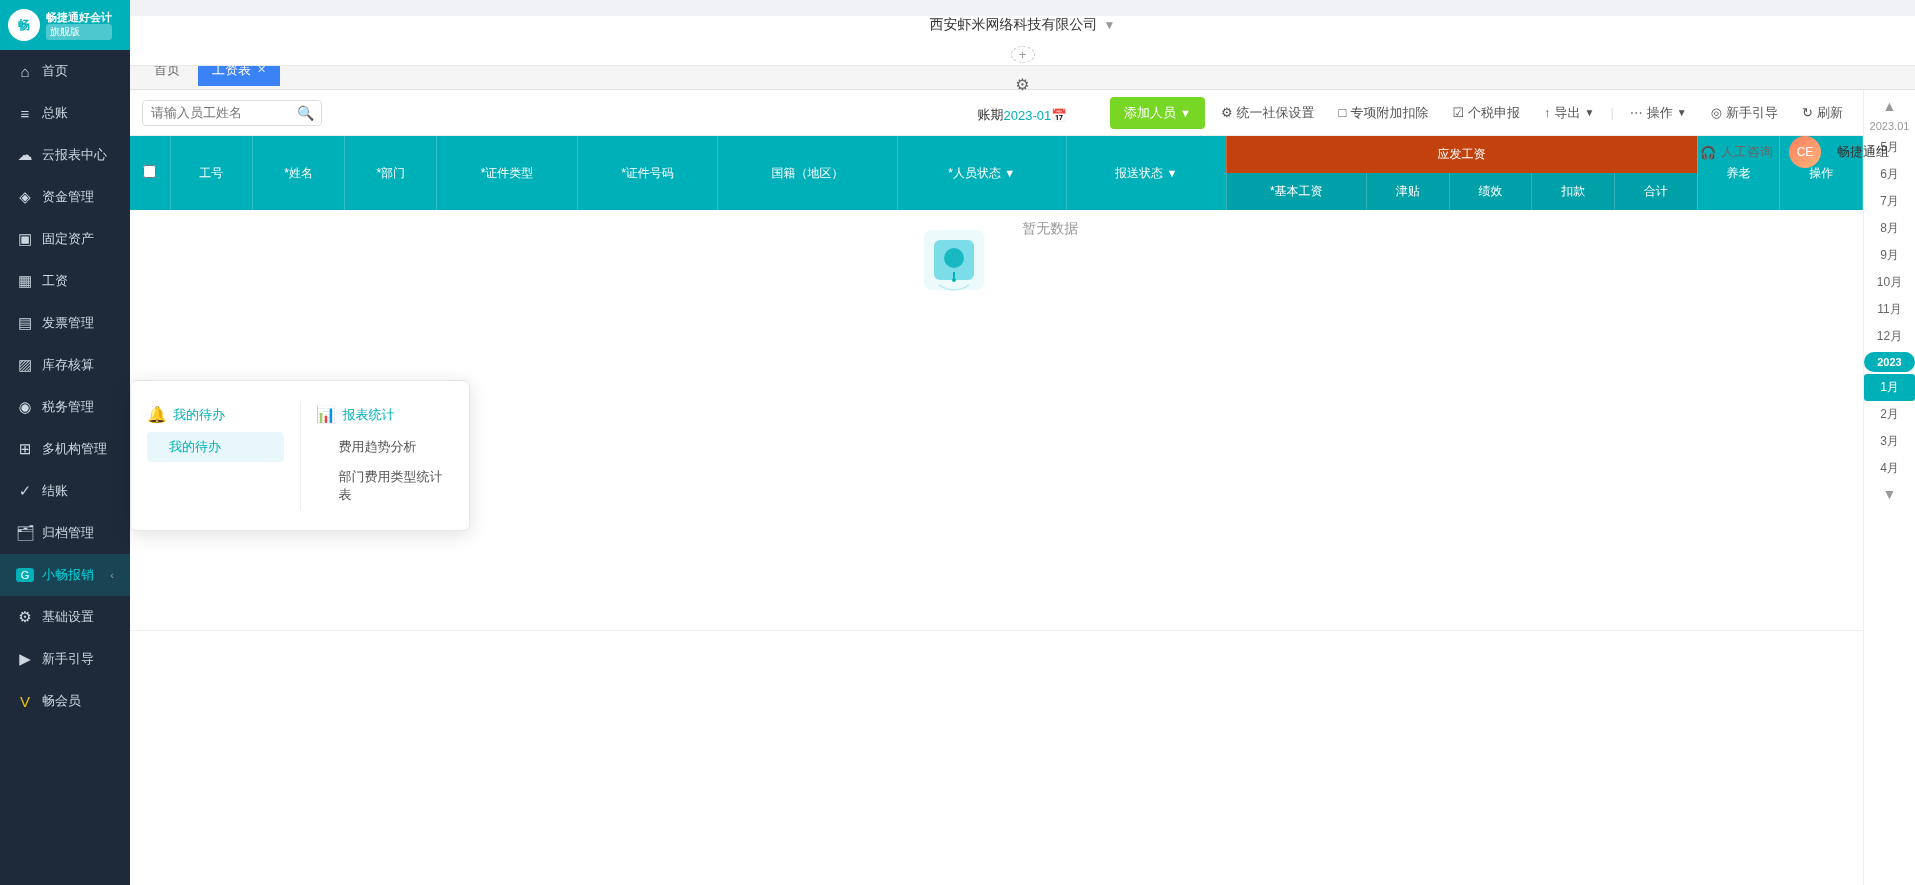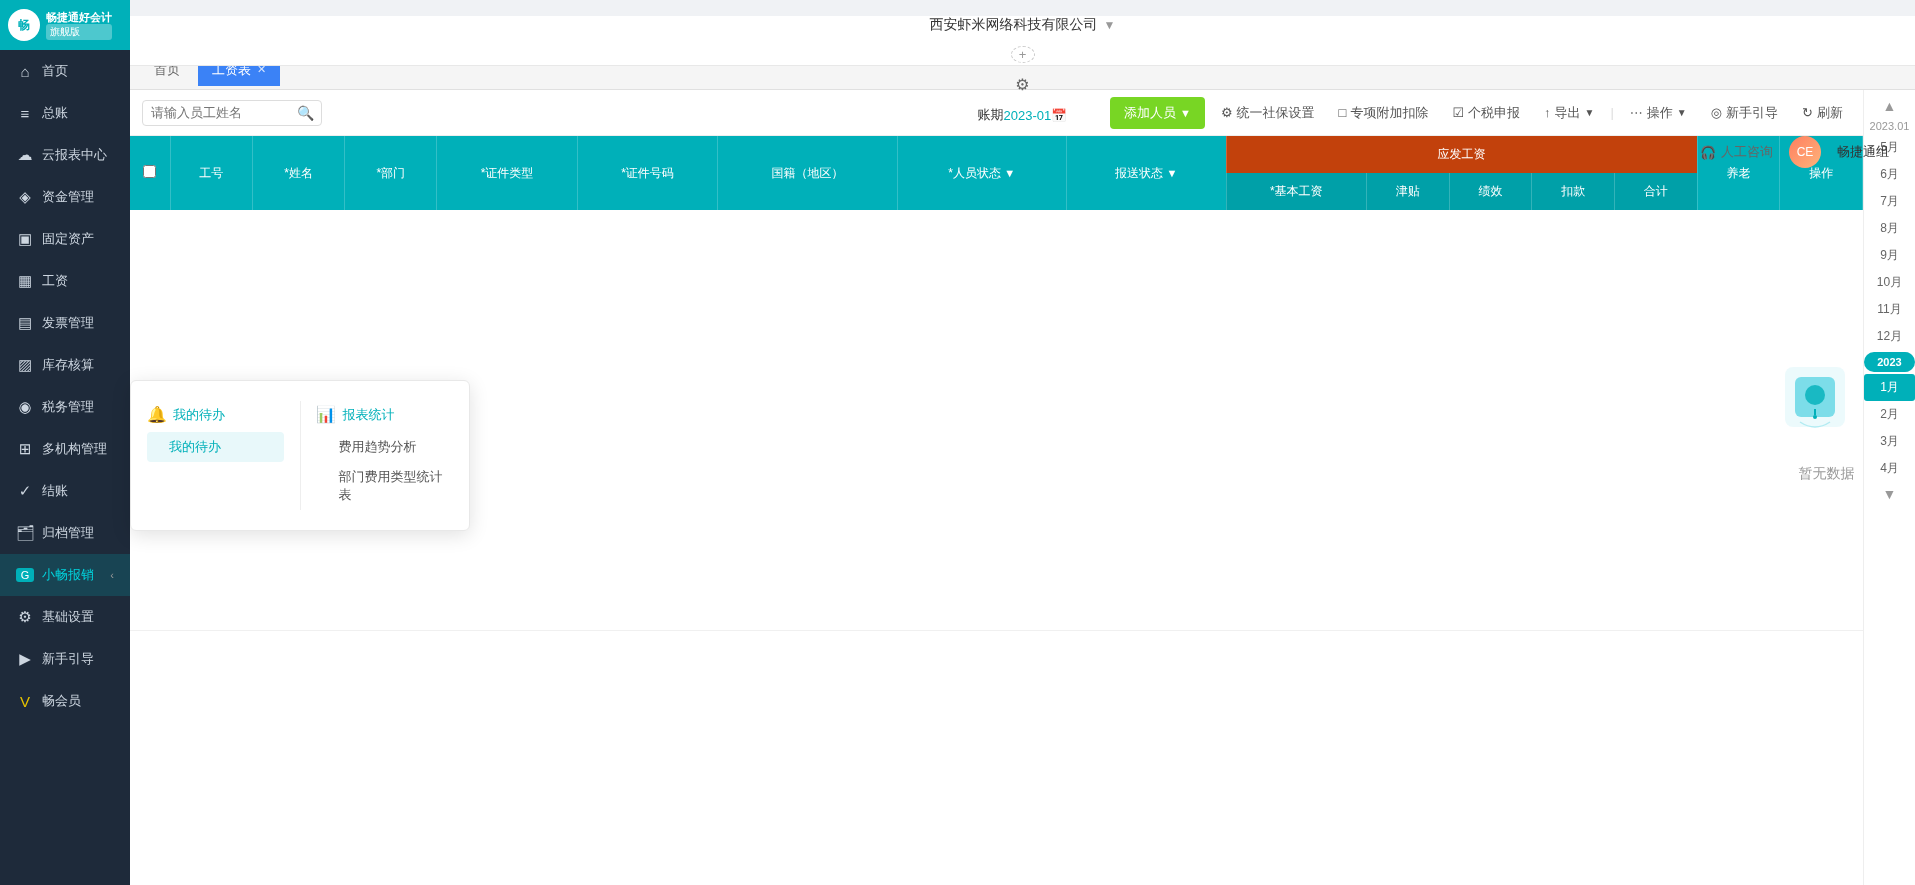--- a/index.html
+++ b/index.html
@@ -98,21 +98,21 @@
       border-right: 1px solid rgba(255,255,255,0.2); white-space: nowrap;
     }
     thead th.sub { background: #00a0a8; }
     .check-th { width: 40px; }
     .should-pay-group { background: #c2410c; }
     tbody tr { border-bottom: 1px solid #f0f0f0; }
     tbody td { padding: 10px 8px; text-align: center; font-size: 13px; color: #333; }
 
     
     .empty-state {
-      display: flex; flex-direction: column; align-items: flex-end; justify-content: center;
+      display: flex; flex-direction: row; align-items: flex-start; justify-content: center;
       height: 400px; gap: 28px;
     }
     .empty-icon {
       width: 80px; height: 80px;
     }
     .empty-text { color: #999; font-size: 14px; }
 
     
     .timeline {
       position: fixed; right: 0; top: 90px; bottom: 0; width: 52px;

